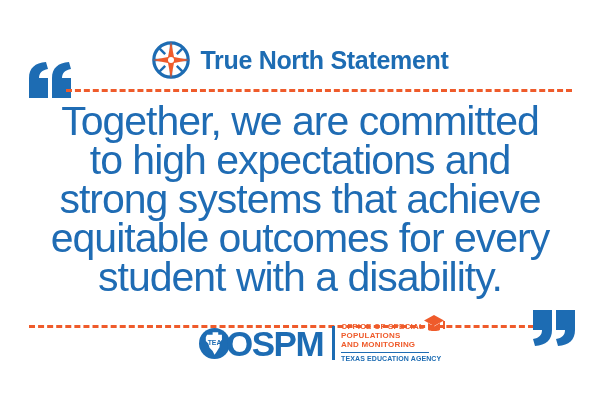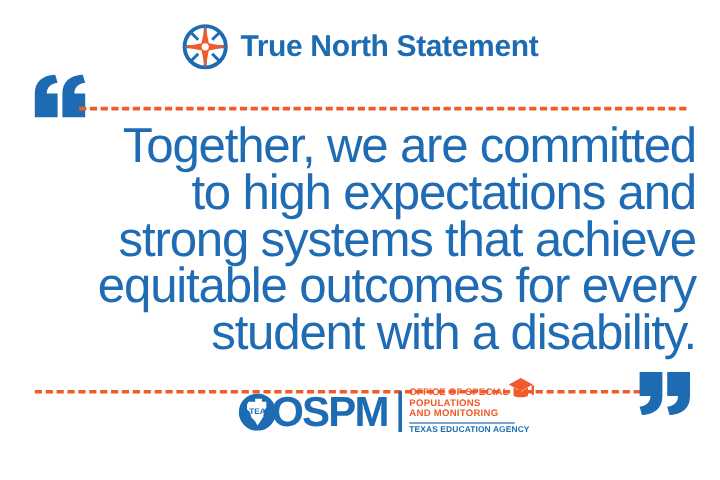--- a/index.html
+++ b/index.html
@@ -17,21 +17,21 @@
     position: relative;
     width: 600px;
     height: 400px;
     background: #ffffff;
     box-sizing: border-box;
   }
 
   
   .header {
     position: absolute;
-    top: 15px;
+    top: 36px;
     left: 0;
     width: 600px;
     height: 48px;
     display: flex;
     align-items: center;
     justify-content: center;
     gap: 9px;
   }
   .compass-icon {
     width: 40px;
@@ -80,21 +80,21 @@
     top: 325px;
     width: 505px;
   }
 
   
   .quote-body {
     position: absolute;
     left: 20px;
     top: 102px;
     width: 560px;
-    text-align: right;
+    text-align: center;
     color: #1f6cb4;
     font-size: 41px;
     font-weight: normal;
     line-height: 39px;
     letter-spacing: -1px;
     white-space: pre-line;
   }
 
   
   .footer-logo {

